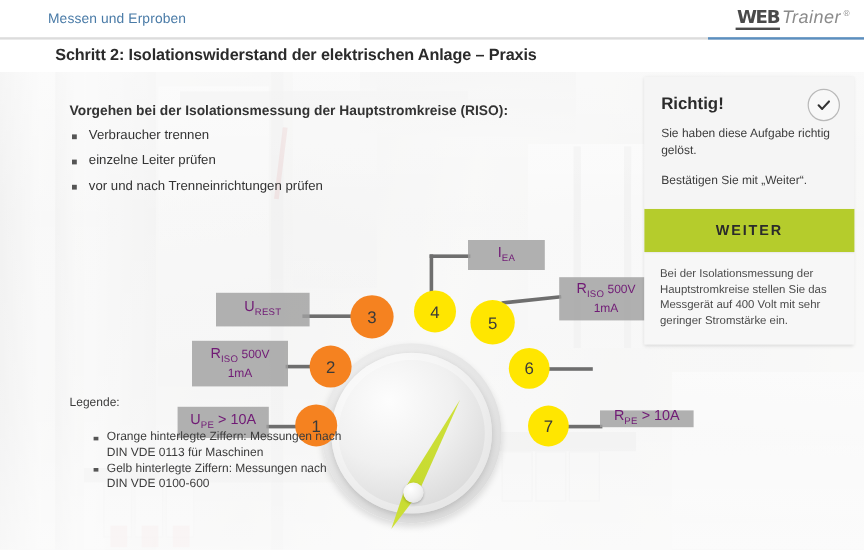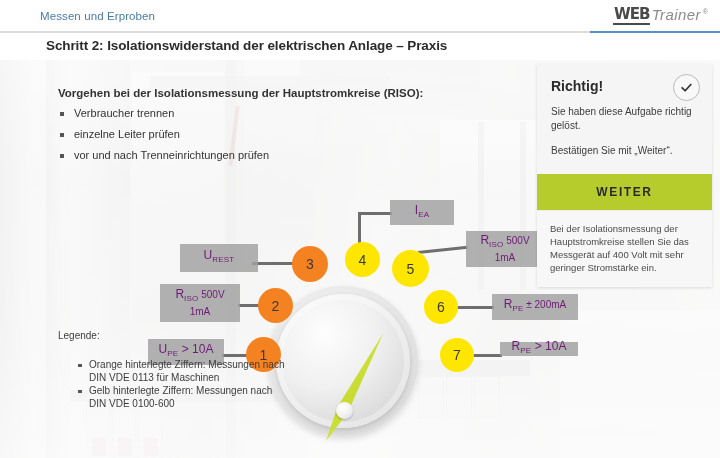--- a/index.html
+++ b/index.html
@@ -237,23 +237,20 @@
 
     <div class="lbl" style="left:390px;top:140px;width:64px;height:25px;">
       <span class="r1"><span>I</span><span class="sub">EA</span></span>
     </div>
 
     <div class="lbl" style="left:466px;top:171px;width:78px;height:36px;">
       <span class="r1"><span>R</span><span class="sub">ISO</span><span class="small">  500V</span></span>
       <span class="r2 small">1mA</span>
     </div>
 
-    <div class="lbl" style="left:492px;top:234px;width:86px;height:26px;">
-      <span class="r1"><span>R</span><span class="sub">PE</span><span class="small"> ± 200mA</span></span>
-    </div>
 
     <div class="lbl" style="left:500px;top:282px;width:78px;height:14px;">
       <span class="r1"><span>R</span><span class="sub">PE</span><span> &gt; 10A</span></span>
     </div>
   </div>
 
   <div class="legend">
     <div class="legend-title">Legende:</div>
     <ul>
       <li>

